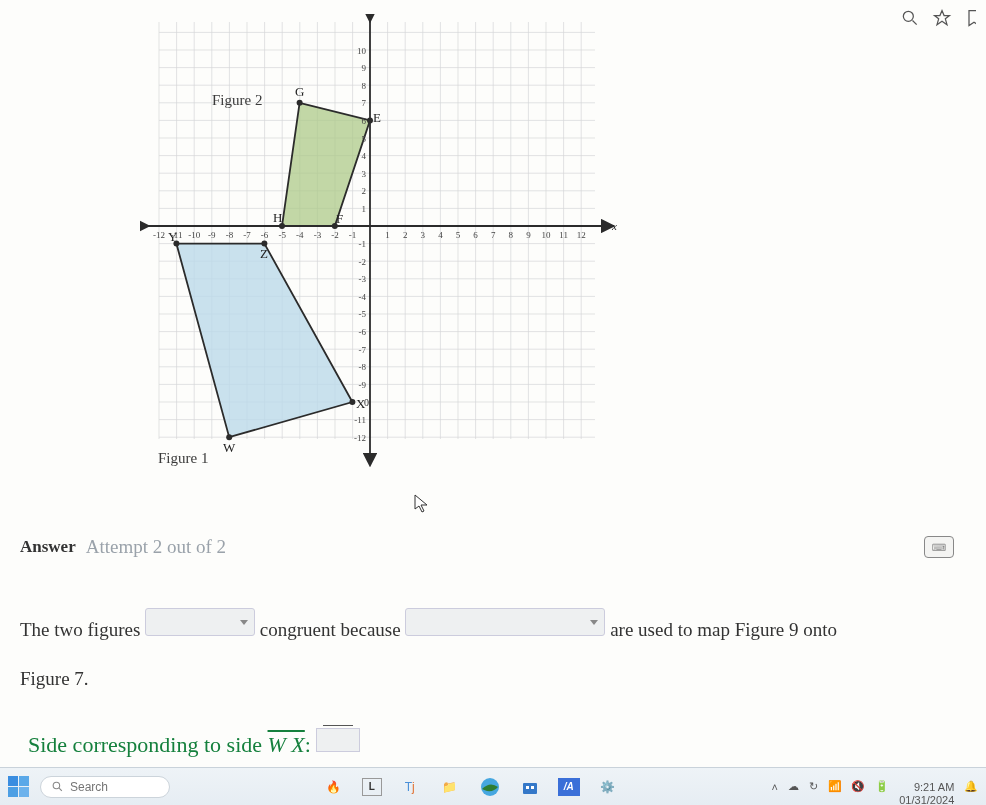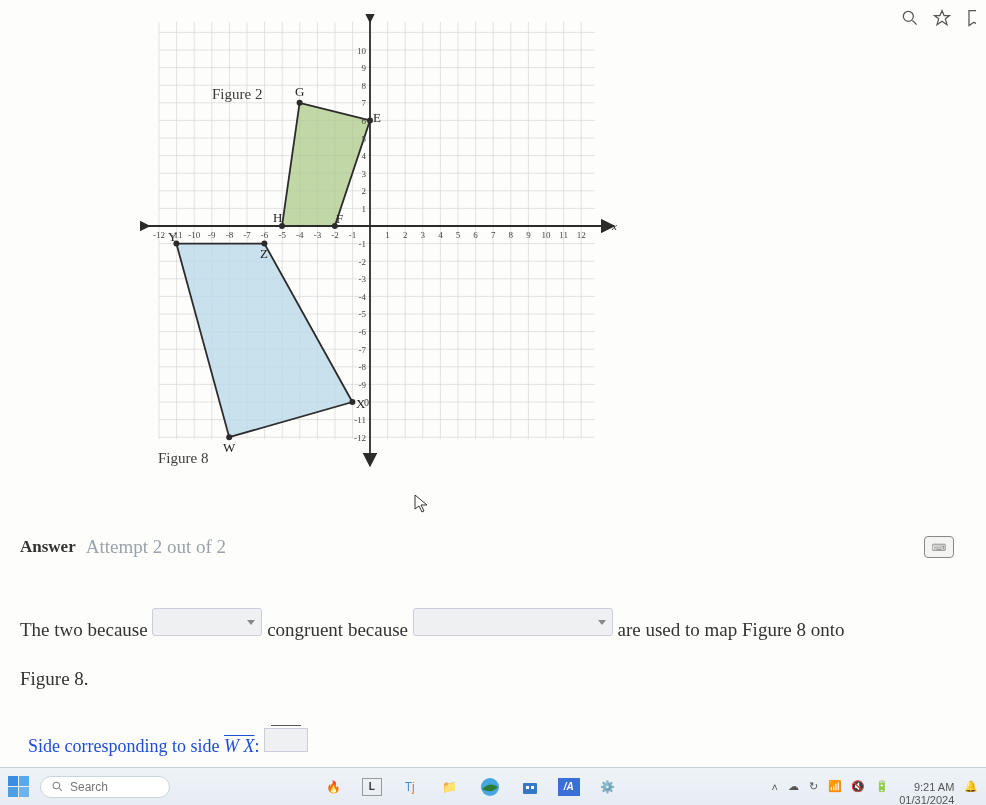--- a/index.html
+++ b/index.html
@@ -10,21 +10,21 @@
 .chart-area { position: absolute; top: 14px; left: 140px; width: 480px; height: 460px; }
 .grid-bg { position: absolute; top: 0; left: 0; }
 .fig-label { position: absolute; font-family: Georgia, serif; font-size: 15px; color: #3a3a3a; }
 .answer-row { position: absolute; top: 536px; left: 20px; right: 20px; display: flex; align-items: center; gap: 10px; font-size: 17px; }
 .answer-row .att { color: #9aa2aa; font-size: 19px; }
 .kbd-icon { position: absolute; top: 536px; right: 32px; width: 30px; height: 22px; border: 1.5px solid #888; border-radius: 4px; display: flex; align-items: center; justify-content: center; font-size: 10px; color: #888; background: #f4f4f2; }
 .sentence { position: absolute; top: 605px; left: 20px; right: 20px; font-size: 19px; color: #333; line-height: 2.6; }
 .sentence .dd { display: inline-block; min-width: 110px; height: 28px; background: #eef0f1; border: 1px solid #ccd; border-radius: 3px; vertical-align: baseline; position: relative; }
 .sentence .dd.wide { min-width: 200px; }
 .sentence .dd::after { content: ""; position: absolute; right: 6px; top: 11px; border-left: 4px solid transparent; border-right: 4px solid transparent; border-top: 5px solid #888; }
-.side-row { position: absolute; top: 728px; left: 28px; font-size: 18px; color: #1d4ed8; }
+.side-row { position: absolute; top: 728px; left: 28px; font-size: 22px; color: #15803d; }
 .side-row .ov { text-decoration: overline; font-style: italic; }
 .side-row .inp { display: inline-block; width: 44px; height: 24px; background: #eef0f1; border: 1px solid #ccd; vertical-align: baseline; position: relative; }
 .side-row .inp::before { content:""; position:absolute; top:-4px; left:6px; right:6px; border-top:1px solid #555; }
 .taskbar { position: absolute; bottom: 0; left: 0; right: 0; height: 38px; background: linear-gradient(#eef3f7, #e6edf3); border-top: 1px solid #c9d2da; display: flex; align-items: center; padding: 0 8px; font-family: "Segoe UI", Arial, sans-serif; font-size: 12px; color: #444; }
 .taskbar .start { width: 22px; height: 22px; display: grid; grid-template-columns: 10px 10px; grid-template-rows: 10px 10px; gap: 1px; margin-right: 10px; cursor: pointer; }
 .taskbar .start div { background: #3a8de0; }
 .taskbar .start div:nth-child(2){ background:#5aa8e8;} .taskbar .start div:nth-child(3){background:#4d9fe4;} .taskbar .start div:nth-child(4){background:#6db2ec;}
 .taskbar .search { display: flex; align-items: center; gap: 6px; background: #fff; border: 1px solid #ccd4db; border-radius: 16px; padding: 3px 10px; width: 130px; color: #888; }
 .taskbar .search svg { width: 13px; height: 13px; }
 .taskbar .search input { border:0; outline:0; width:80px; font-size:12px; color:#b91c1c; }
@@ -195,41 +195,41 @@
         <text x="318" y="224">5</text>
         <text x="335.6" y="224">6</text>
         <text x="353.2" y="224">7</text>
         <text x="370.8" y="224">8</text>
         <text x="388.4" y="224">9</text>
         <text x="406" y="224">10</text>
         <text x="423.6" y="224">11</text>
         <text x="441.2" y="224">12</text>
     </g>
   </svg>
-  <div class="fig-label" style="top:72px; left:72px;">Figure 2</div>
-  <div class="fig-label" style="top:436px; left:18px;">Figure 8</div>
+  <div class="fig-label" style="top:78px; left:72px;">Figure 2</div>
+  <div class="fig-label" style="top:436px; left:18px;">Figure 1</div>
 </div>
 
 <svg class="cursor-img" width="16" height="20" viewBox="0 0 16 20">
   <path d="M1 1 L1 15 L5 12 L8 18 L10 17 L7 11 L13 11 Z" fill="#fff" stroke="#333" stroke-width="1"></path>
 </svg>
 
 <div class="answer-row">
   <b>Answer</b>
   <span class="att">Attempt 2 out of 2</span>
 </div>
 <div class="kbd-icon">⌨</div>
 
 <div class="sentence">
-  <span>The two because</span>
+  <span>The two figures</span>
   <span class="dd"></span>
   <span>congruent because</span>
   <span class="dd wide"></span>
-  <span>are used to map Figure 8 onto</span><br>
-  <span>Figure 8.</span>
+  <span>are used to map Figure 9 onto</span><br>
+  <span>Figure 7.</span>
 </div>
 
 <div class="side-row">
   <span>Side corresponding to side </span><span class="ov">W X</span><span>:</span>
   <span class="inp"></span>
 </div>
 
 <div class="taskbar">
   <div class="start">
       <div></div>

